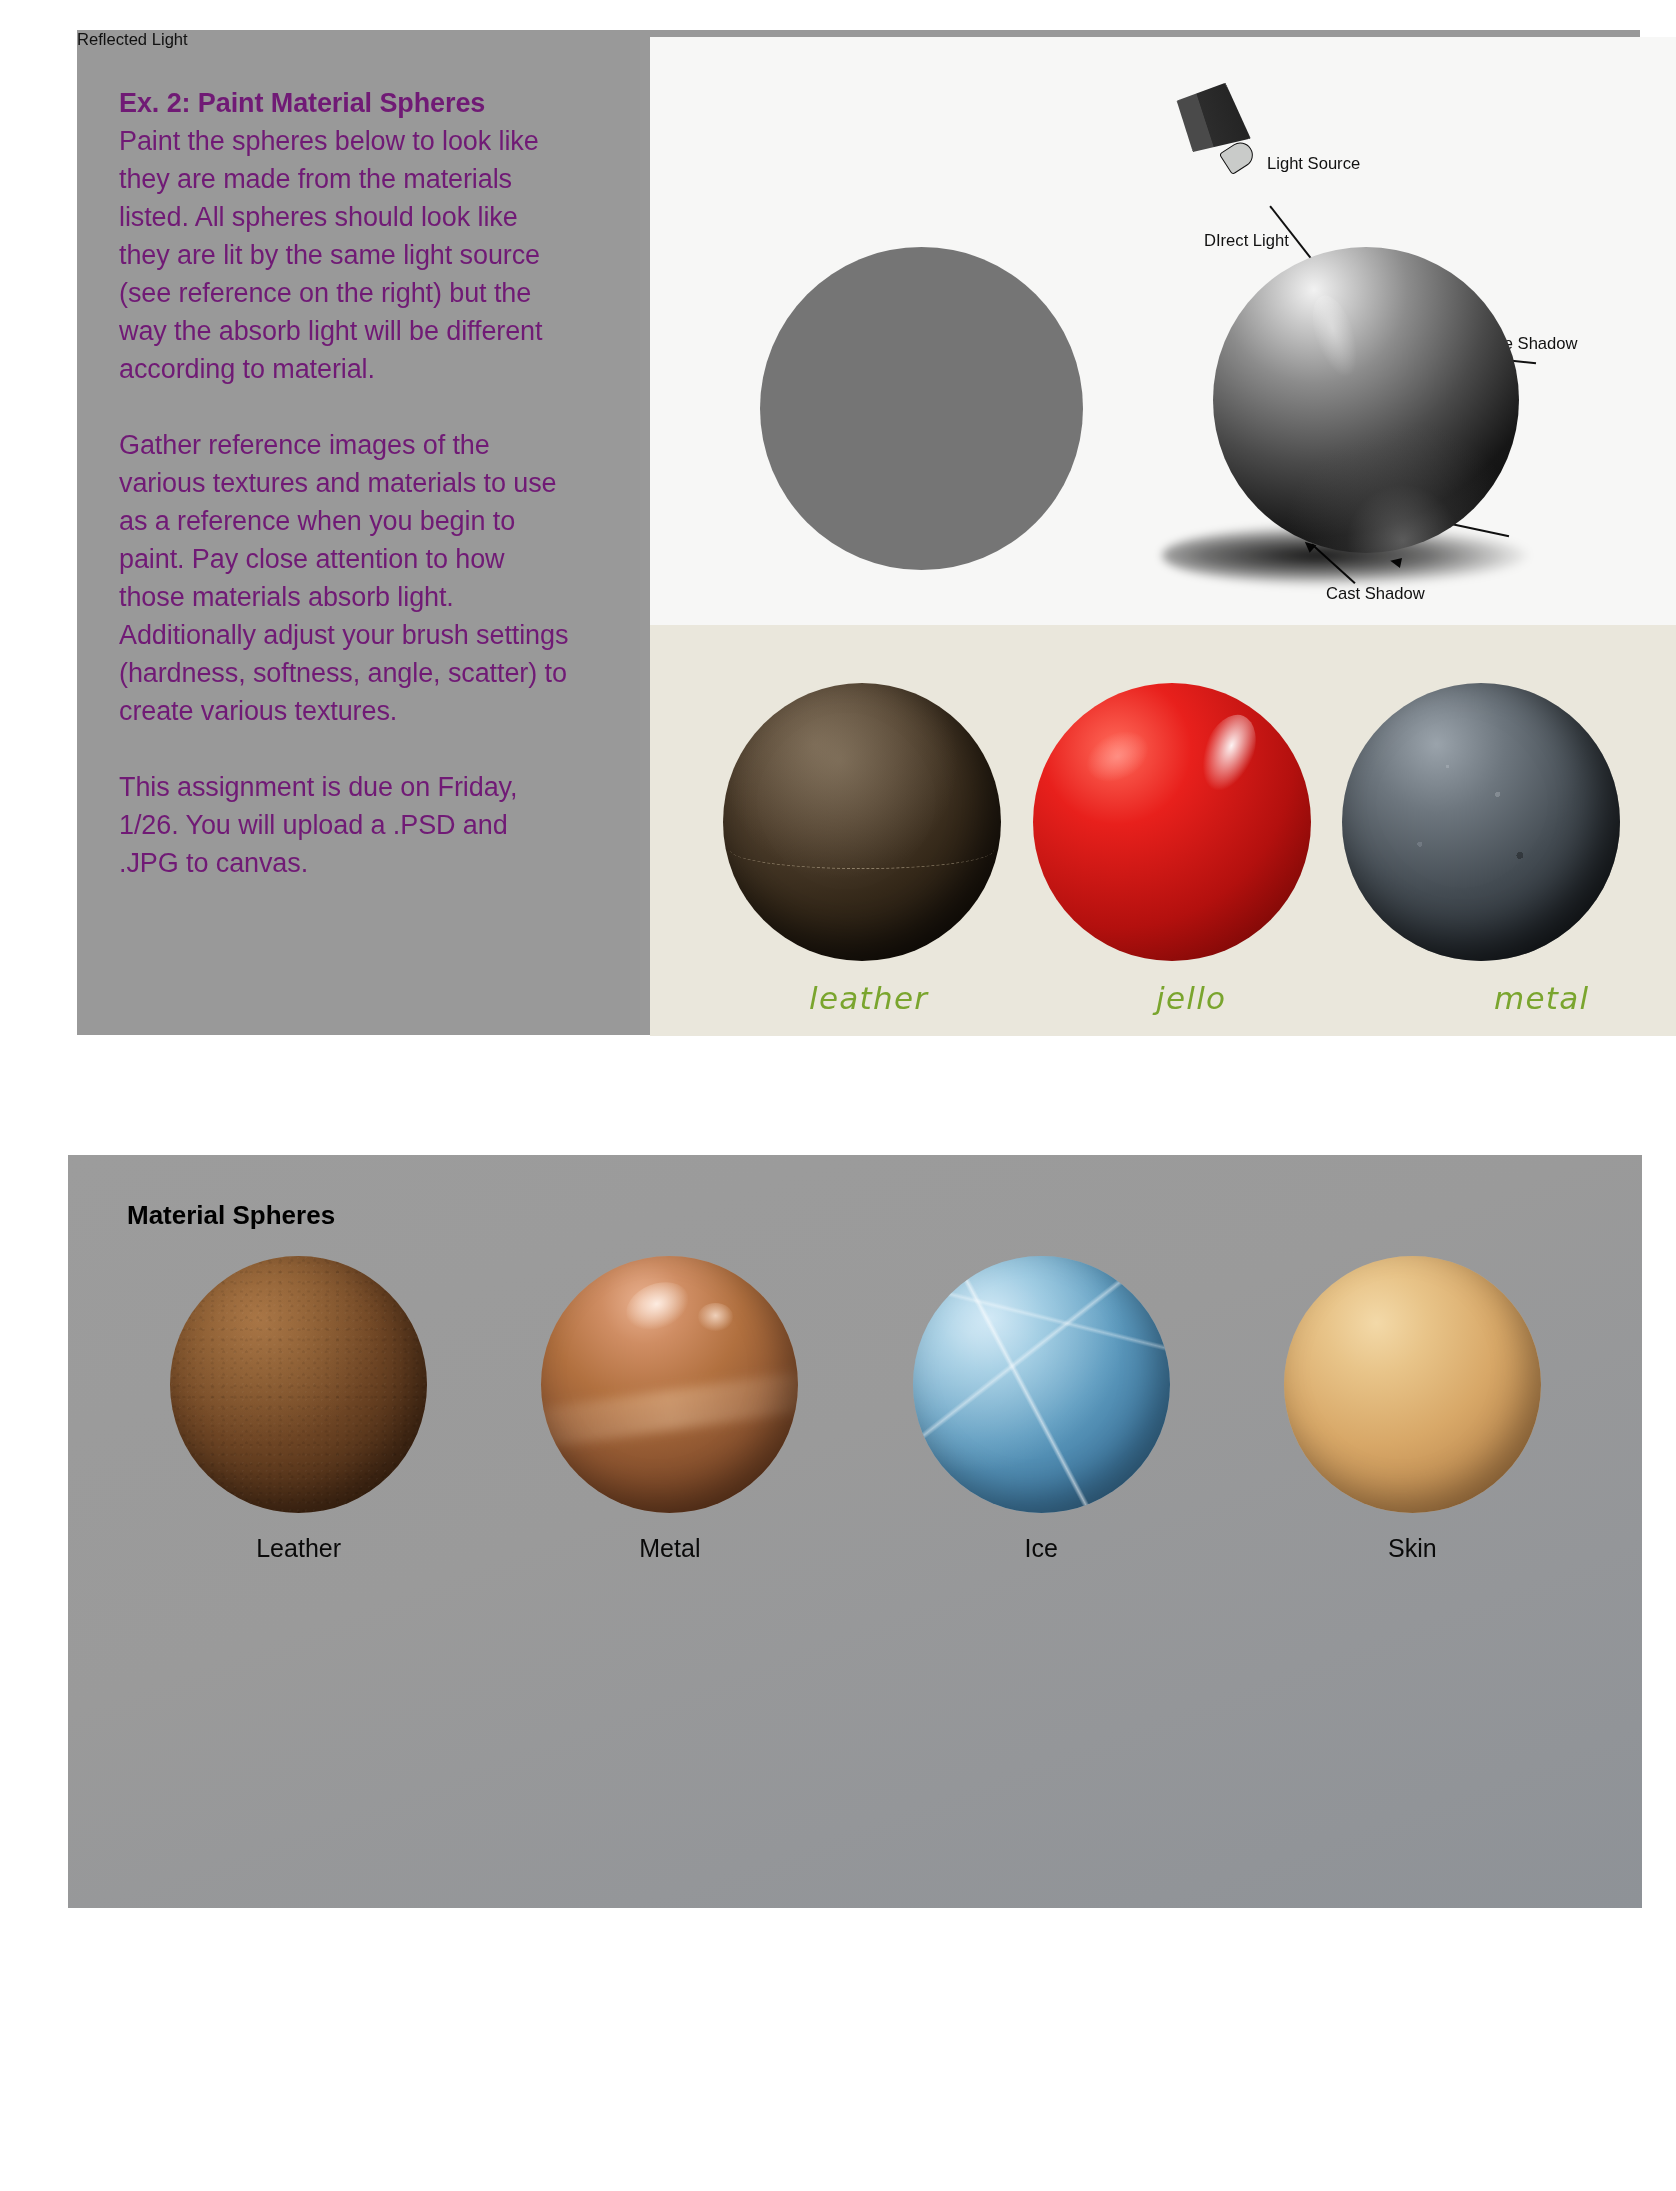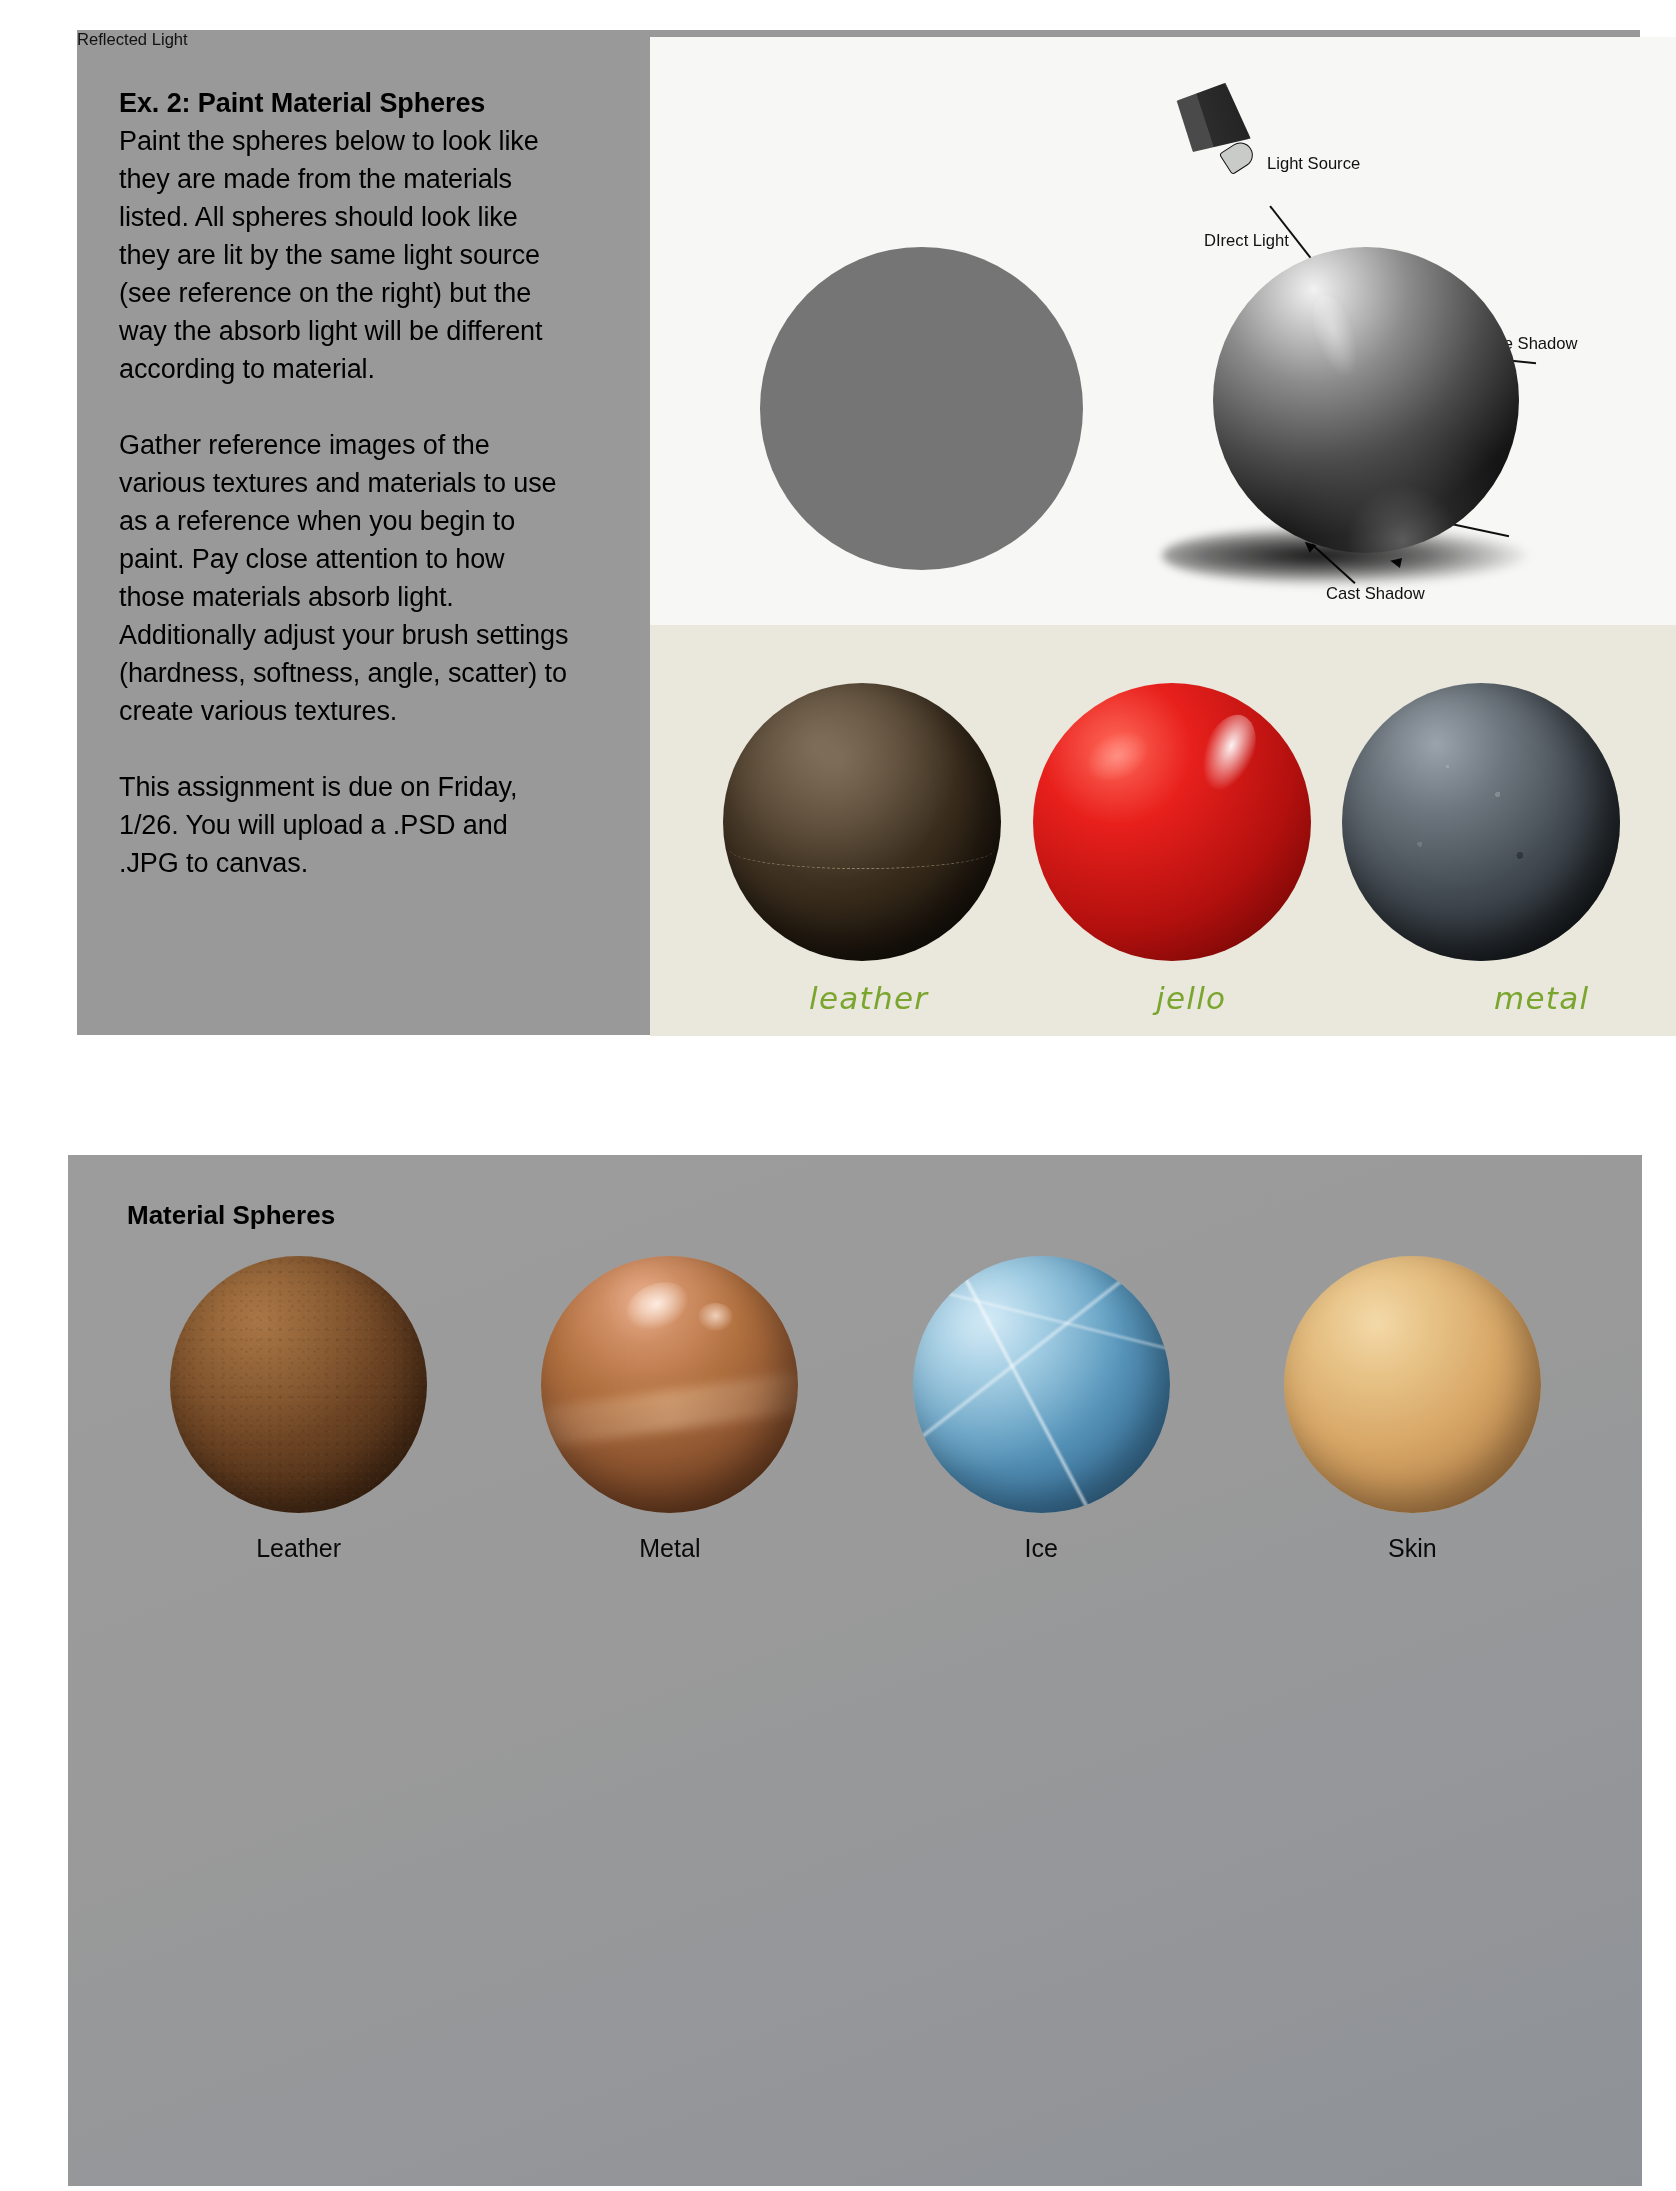--- a/index.html
+++ b/index.html
@@ -20,21 +20,21 @@
   .brief-panel {
     position: absolute;
     left: 77px; top: 30px;
     width: 1563px; height: 1005px;
     background: #999999;
   }
   .brief-text {
     position: absolute;
     left: 42px; top: 54px;
     width: 454px;
-    color: #000000;
+    color: #701a75;
     font-size: 27px;
     line-height: 38px;
     letter-spacing: -0.1px;
   }
   .brief-title {
     font-weight: bold;
     font-size: 27px;
     line-height: 38px;
     display: block;
   }
@@ -219,21 +219,21 @@
     white-space: nowrap;
   }
   .hw-leather { left: 732px; top: 950px; }
   .hw-jello   { left: 1079px; top: 950px; }
   .hw-metal   { left: 1417px; top: 950px; }
 
   
   .grid-panel {
     position: absolute;
     left: 68px; top: 1155px;
-    width: 1574px; height: 1031px;
+    width: 1574px; height: 753px;
     background: linear-gradient(160deg,#9c9c9c 0%,#9a9a9a 42%,#949699 72%,#8e9297 100%);
   }
   .grid-title {
     position: absolute;
     left: 59px; top: 45px;
     font-size: 26px;
     font-weight: bold;
     color: #000;
   }
   .sphere-grid {

